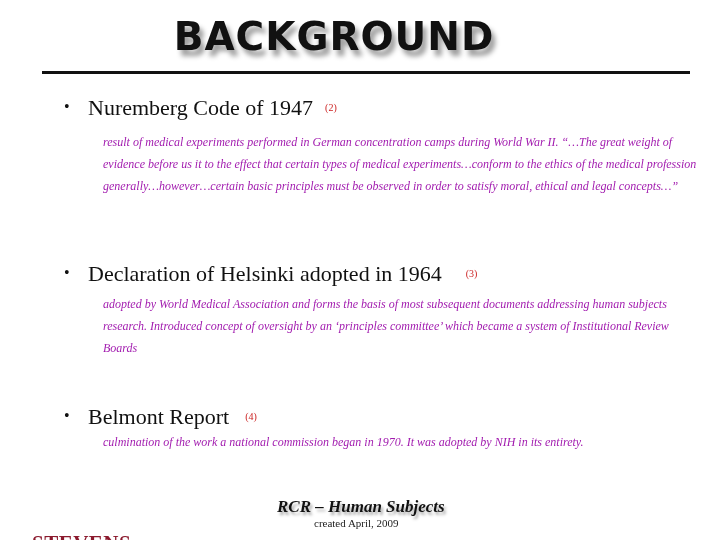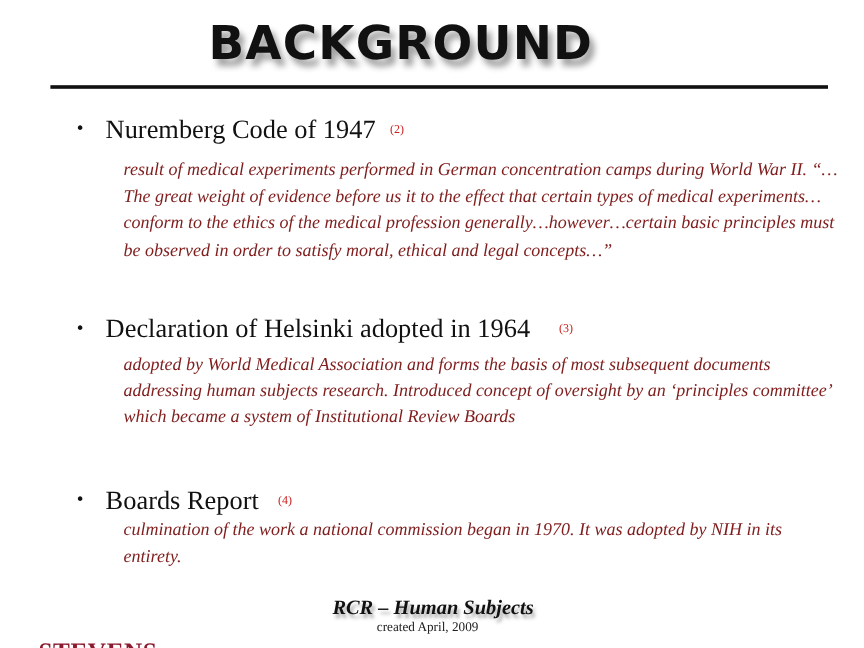--- a/index.html
+++ b/index.html
@@ -55,23 +55,23 @@
       font-size: 10px;
       color: #cc2222;
       vertical-align: 4px;
     }
     .sub-text {
       position: absolute;
       left: 103px;
       width: 600px;
       font-family: "Liberation Serif", serif;
       font-style: italic;
-      font-size: 15px;
+      font-size: 12px;
       line-height: 22.2px;
-      color: #7f1d1d;
+      color: #a21caf;
     }
     .logo {
       position: absolute;
       left: 32px;
       top: 497px;
       color: #8b1a2e;
       font-family: "Liberation Serif", serif;
     }
     .logo-main {
       font-weight: bold;
@@ -118,21 +118,21 @@
   <span class="bullet-dot">•</span><span>Nuremberg Code of 1947</span><span style="display:inline-block;width:12px;"></span><span class="ref">(2)</span>
 </div>
 <div class="sub-text" style="top:131px;">result of medical experiments performed in German concentration camps during World War II.   “…The great weight of evidence before us it to the effect that certain types of medical experiments…conform to the ethics of the medical profession generally…however…certain basic principles must be observed in order to satisfy moral, ethical and legal concepts…”</div>
 
 <div class="bullet-row" style="top:261px;">
   <span class="bullet-dot">•</span><span>Declaration of Helsinki adopted in 1964</span><span style="display:inline-block;width:24px;"></span><span class="ref">(3)</span>
 </div>
 <div class="sub-text" style="top:293px;">adopted by World Medical Association and forms the basis of most subsequent documents addressing human subjects research.  Introduced concept of oversight by an ‘principles committee’ which became a system of Institutional Review Boards</div>
 
 <div class="bullet-row" style="top:404px;">
-  <span class="bullet-dot">•</span><span>Boards Report</span><span style="display:inline-block;width:16px;"></span><span class="ref">(4)</span>
+  <span class="bullet-dot">•</span><span>Belmont Report</span><span style="display:inline-block;width:16px;"></span><span class="ref">(4)</span>
 </div>
 <div class="sub-text" style="top:431px;">culmination of the work a national commission began in 1970.  It was adopted by NIH in its entirety.</div>
 
 <div class="logo">
   <div class="logo-main">STEVENS</div>
   <div class="logo-sub">Institute of Technology</div>
 </div>
 <div class="footer-title">RCR – Human Subjects</div>
 <div class="footer-created">created April, 2009</div>
 

